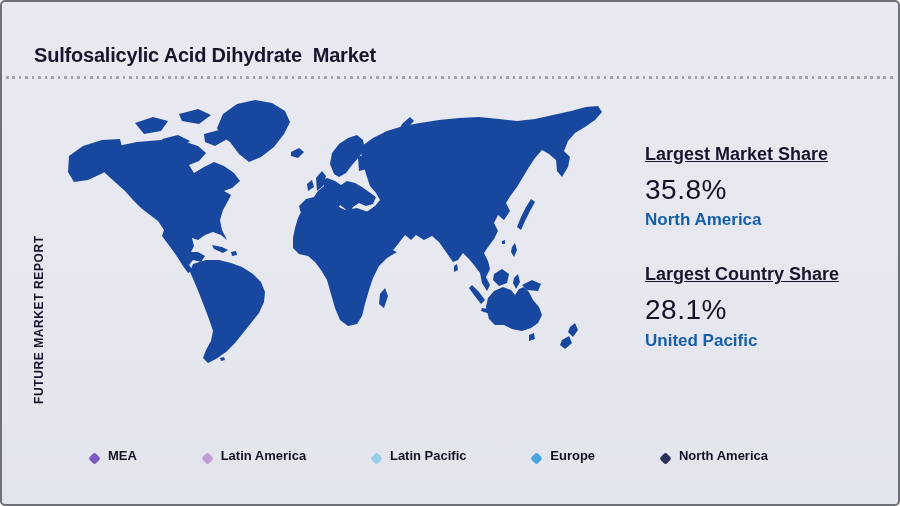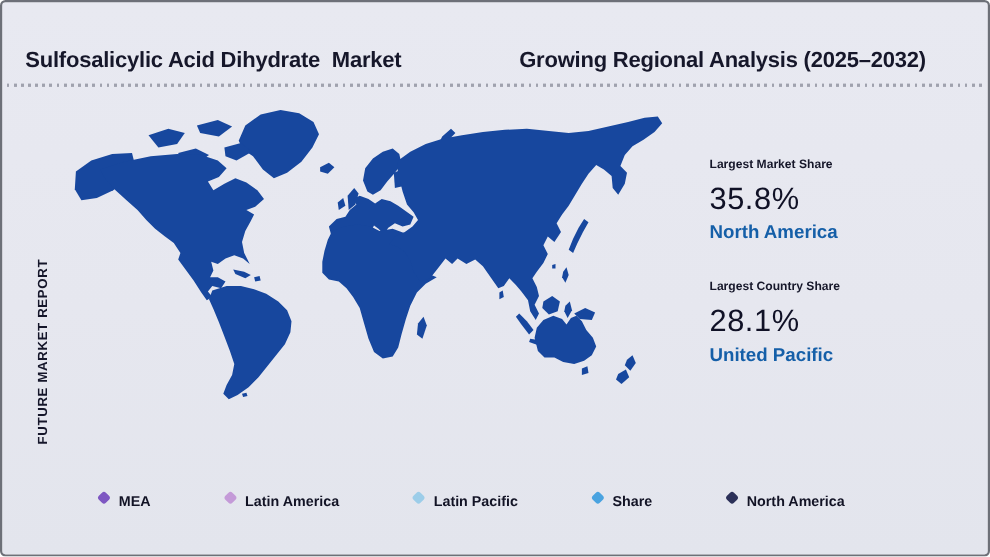--- a/index.html
+++ b/index.html
@@ -10,58 +10,57 @@
   html,body{background:#fff;font-family:"Liberation Sans",sans-serif;}
   .card{
     position:relative;width:900px;height:506px;overflow:hidden;
     background:linear-gradient(180deg,#e8e9f1 0%,var(--bg) 55%,#e3e5ed 100%);
     border:2px solid var(--border-gray);border-radius:5px;
   }
   .title{
     position:absolute;top:42px;font-size:20px;font-weight:800;
     color:var(--text-dark);letter-spacing:-0.2px;white-space:pre-wrap;
   }
-  .title-left{left:21px;}
+  .title-left{left:32px;}
   .title-right{left:470px;}
   .divider{
     position:absolute;top:74px;left:4px;right:4px;height:3px;
     background-image:repeating-linear-gradient(90deg,var(--divider-gray) 0 2.5px,transparent 2.5px 6.5px);
   }
   .brand-vertical{
     position:absolute;left:30px;top:232px;height:172px;width:20px;
     writing-mode:vertical-rl;transform:rotate(180deg);
     font-size:12px;font-weight:800;letter-spacing:0.6px;color:#15162a;
     text-align:center;white-space:nowrap;
   }
   .map-wrap{position:absolute;left:63px;top:92px;width:558px;height:292px;}
   .map-wrap svg{width:100%;height:100%;display:block;}
   .map-wrap path{fill:var(--map-blue);}
   .stats{position:absolute;left:643px;top:142px;width:240px;}
   .stat-block{margin-bottom:34px;}
-  .stat-label{font-size:11px;font-weight:800;color:var(--text-dark);margin-bottom:10px;}
+  .stat-label{font-size:18px;font-weight:800;color:var(--text-dark);margin-bottom:10px;text-decoration:underline;}
   .stat-value{font-size:28px;font-weight:400;color:#101126;line-height:1.05;margin-bottom:6px;letter-spacing:0.5px;}
   .stat-region{font-size:17px;font-weight:800;color:var(--accent-blue);}
   .legend{
     position:absolute;left:88px;width:678px;top:446px;
     display:flex;justify-content:space-between;align-items:center;
   }
-  .legend-item{display:flex;align-items:flex-start;gap:9px;}
+  .legend-item{display:flex;align-items:flex-end;gap:9px;}
   .legend-dot{
     width:9px;height:9px;border-radius:2.5px;transform:rotate(45deg);
     background:#888;flex:0 0 auto;
   }
   .legend-label{font-size:13px;font-weight:800;color:#121325;white-space:nowrap;}
 </style>
 </head>
 <body>
 
 <div class="card">
 
   <div class="title title-left">Sulfosalicylic Acid Dihydrate  Market</div>
-  <div class="title title-right">Growing Regional Analysis (2025–2032)</div>
   <div class="divider"></div>
 
   <div class="brand-vertical">FUTURE MARKET REPORT</div>
 
   <div class="map-wrap">
     <svg viewBox="0 0 558 292" preserveAspectRatio="xMidYMid meet" aria-hidden="true">
       <g>
         <path d="M152,34 L158,20 L172,10 L190,6 L207,9 L220,17 L225,28 L219,40 L209,53 L196,63 L184,68 L174,60 L165,48 L156,42 Z"></path>
         <path d="M70,29 L88,23 L103,27 L96,37 L79,40 Z"></path>
         <path d="M97,45 L113,41 L125,47 L114,55 L99,52 Z"></path>
@@ -131,21 +130,21 @@
     <div class="legend-item">
       <span class="legend-dot" style="background-color: rgb(196, 154, 216);"></span>
       <span class="legend-label">Latin America</span>
     </div>
     <div class="legend-item">
       <span class="legend-dot" style="background-color: rgb(156, 205, 233);"></span>
       <span class="legend-label">Latin Pacific</span>
     </div>
     <div class="legend-item">
       <span class="legend-dot" style="background-color: rgb(74, 163, 224);"></span>
-      <span class="legend-label">Share</span>
+      <span class="legend-label">Europe</span>
     </div>
     <div class="legend-item">
       <span class="legend-dot" style="background-color: rgb(43, 48, 88);"></span>
       <span class="legend-label">North America</span>
     </div>
   </div>
 
 </div>
 
 </body></html>

